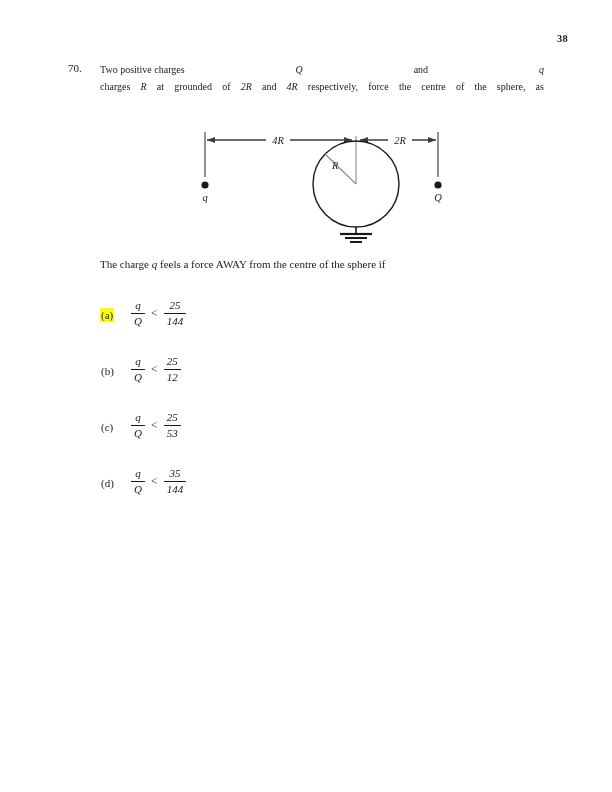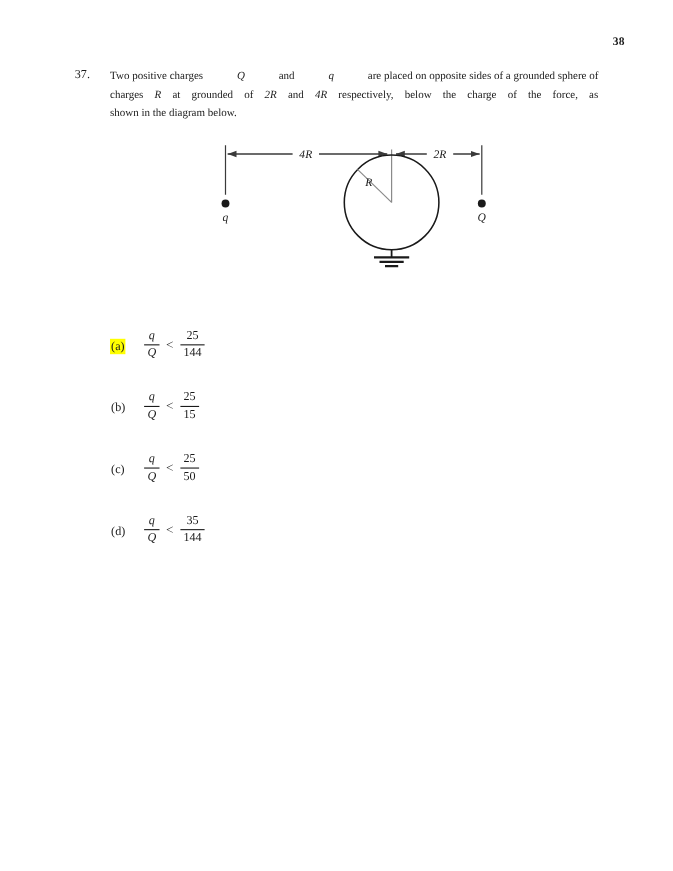--- a/index.html
+++ b/index.html
@@ -119,20 +119,21 @@
     display: inline-flex;
     flex-direction: column;
     align-items: center;
     vertical-align: middle;
     line-height: 1.08;
     margin: 0 1px;
   }
   .frac .num, .frac .den {
     padding: 0 3px;
     font-size: 11px;
+    font-style: italic;
   }
   .frac .bar {
     width: 100%;
     min-width: 13px;
     height: 1px;
     background: #1a1a1a;
     margin: 1.5px 0;
   }
   .frac.italic .num, .frac.italic .den {
     font-style: italic;
@@ -144,48 +145,46 @@
   }
 </style>
 </head>
 <body>
 
 <div class="page">
 
   <div class="page-number">38</div>
 
   <div class="question">
-    <div class="q-number">37.</div>
+    <div class="q-number">70.</div>
     <div class="q-body">
       <span class="ln just">
         <span>Two positive charges</span>
         <span class="v" style="font-style:italic">Q</span>
         <span>and</span>
         <span class="v" style="font-style:italic">q</span>
-        <span>are placed on opposite sides of a grounded sphere of</span>
       </span>
       <span class="ln just">
         <span>charges</span>
         <span class="v" style="font-style:italic">R</span>
         <span>at</span>
         <span>grounded</span>
         <span>of</span>
         <span class="v" style="font-style:italic">2R</span>
         <span>and</span>
         <span class="v" style="font-style:italic">4R</span>
         <span>respectively,</span>
-        <span>below</span>
+        <span>force</span>
         <span>the</span>
-        <span>charge</span>
+        <span>centre</span>
         <span>of</span>
         <span>the</span>
-        <span>force,</span>
+        <span>sphere,</span>
         <span>as</span>
       </span>
-      <span class="ln">shown in the diagram below.</span>
     </div>
   </div>
 
   <div class="diagram">
     <svg width="280" height="126" viewBox="0 0 280 126" xmlns="http://www.w3.org/2000/svg">
       <defs>
         <marker id="arrL" markerWidth="9" markerHeight="7" refX="8" refY="3.5" orient="auto">
           <polygon points="8,3.5 0,0.6 0,6.4" fill="#3a3a3a"></polygon>
         </marker>
         <marker id="arrR" markerWidth="9" markerHeight="7" refX="8" refY="3.5" orient="auto">
@@ -222,20 +221,25 @@
       <line x1="170" y1="120" x2="182" y2="120" stroke="#1a1a1a" stroke-width="2"></line>
 
       <circle cx="25" cy="63" r="3.6" fill="#1a1a1a"></circle>
       <text x="25" y="79" font-family="Liberation Serif, DejaVu Serif, serif" font-size="10.5" font-style="italic" fill="#1a1a1a" text-anchor="middle">q</text>
 
       <circle cx="258" cy="63" r="3.6" fill="#1a1a1a"></circle>
       <text x="258" y="79" font-family="Liberation Serif, DejaVu Serif, serif" font-size="10.5" font-style="italic" fill="#1a1a1a" text-anchor="middle">Q</text>
     </svg>
   </div>
 
+  <div class="prompt">
+    <span>The charge</span>
+    <i class="v">q</i>
+    <span>feels a force AWAY from the centre of the sphere if</span>
+  </div>
 
   <div class="options">
 
     <div class="option">
       <span class="opt-label hl">(a)</span>
       <span class="opt-expr">
         <span class="frac italic">
           <span class="num">q</span>
           <span class="bar"></span>
           <span class="den">Q</span>
@@ -254,38 +258,38 @@
       <span class="opt-expr">
         <span class="frac italic">
           <span class="num">q</span>
           <span class="bar"></span>
           <span class="den">Q</span>
         </span>
         <span class="rel">&lt;</span>
         <span class="frac">
           <span class="num">25</span>
           <span class="bar"></span>
-          <span class="den">15</span>
+          <span class="den">12</span>
         </span>
       </span>
     </div>
 
     <div class="option">
       <span class="opt-label">(c)</span>
       <span class="opt-expr">
         <span class="frac italic">
           <span class="num">q</span>
           <span class="bar"></span>
           <span class="den">Q</span>
         </span>
         <span class="rel">&lt;</span>
         <span class="frac">
           <span class="num">25</span>
           <span class="bar"></span>
-          <span class="den">50</span>
+          <span class="den">53</span>
         </span>
       </span>
     </div>
 
     <div class="option">
       <span class="opt-label">(d)</span>
       <span class="opt-expr">
         <span class="frac italic">
           <span class="num">q</span>
           <span class="bar"></span>

